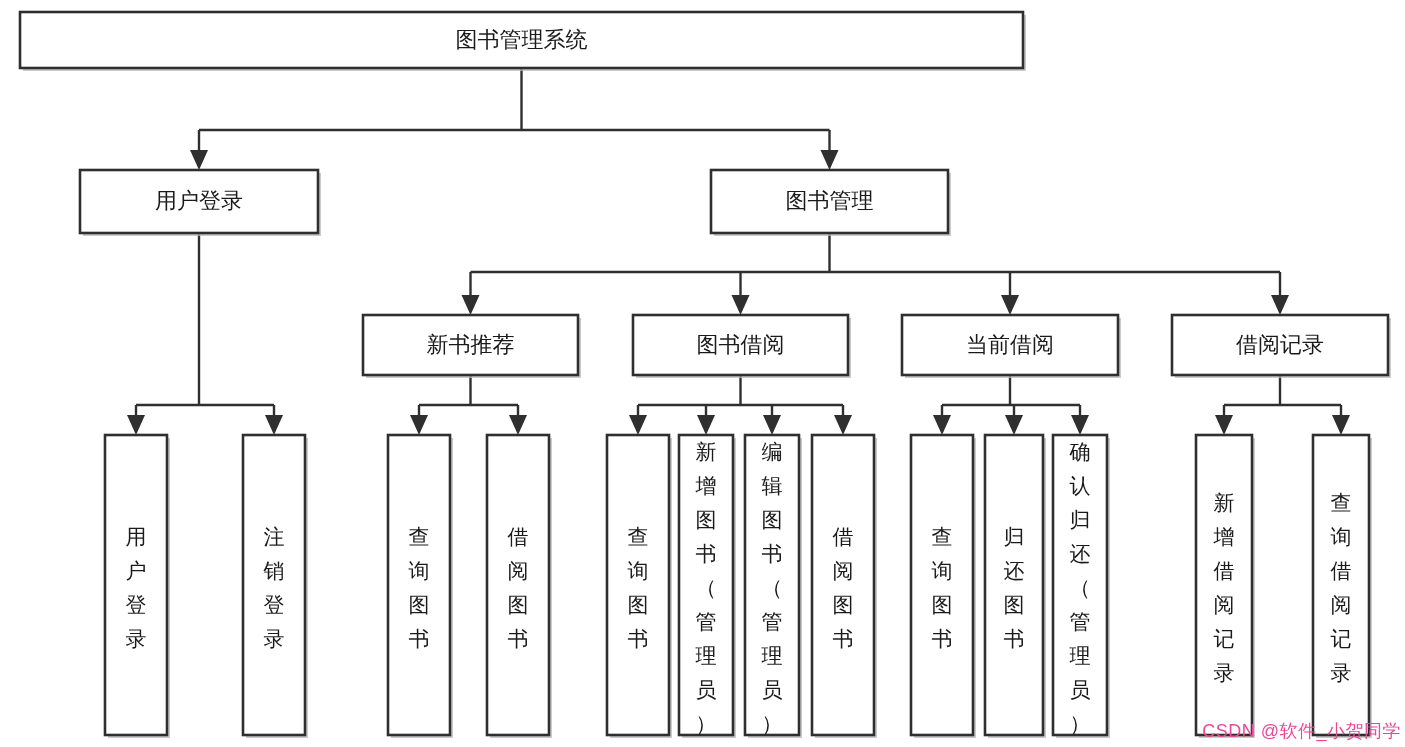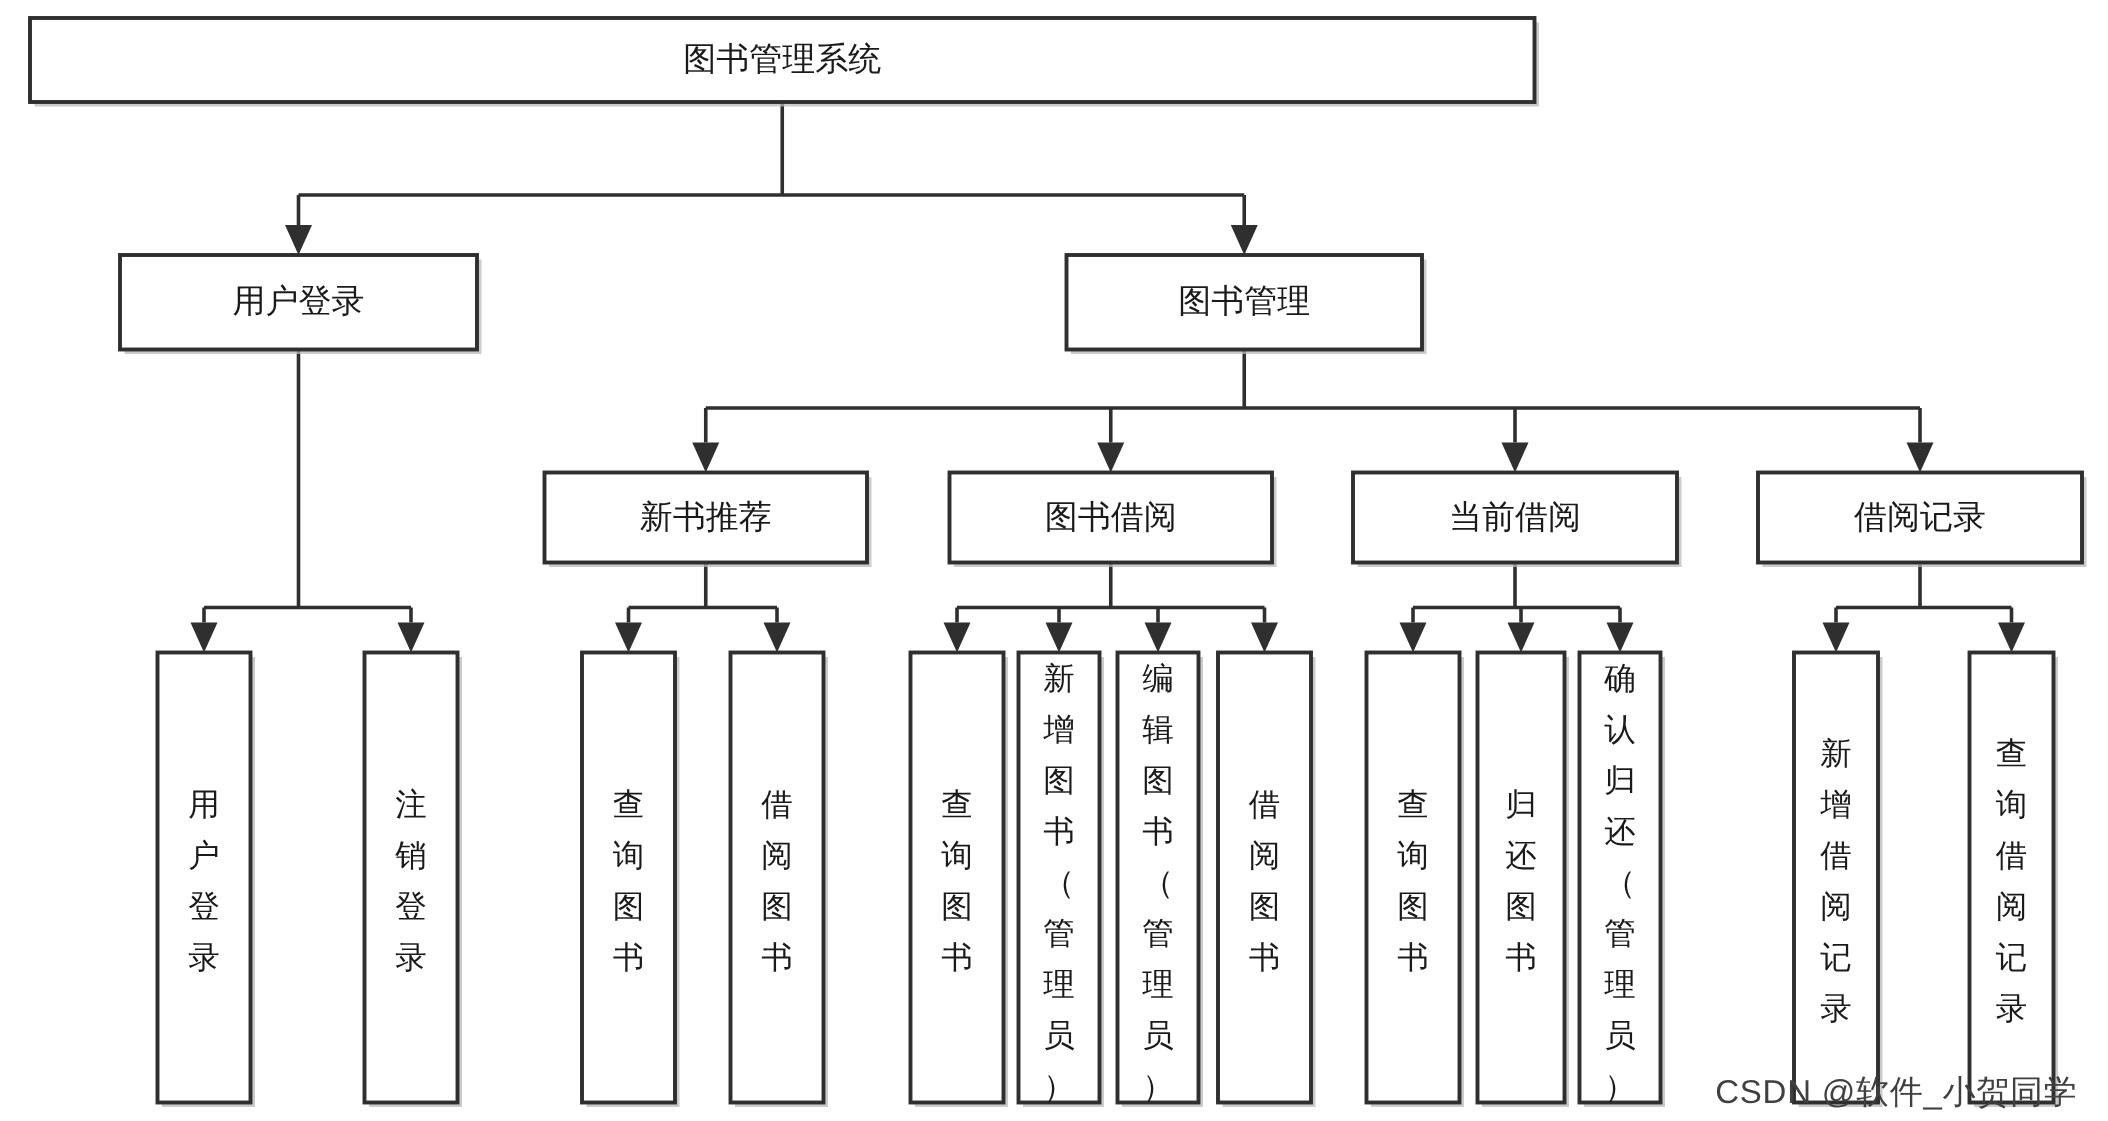--- a/index.html
+++ b/index.html
@@ -54,25 +54,25 @@
     dominant-baseline: middle;
   }
   .node-label-v {
     font-family: "Liberation Sans", "DejaVu Sans", sans-serif;
     font-size: 21px;
     fill: #1a1a1a;
     text-anchor: middle;
   }
   .watermark-text {
     position: absolute;
-    right: 20px;
+    right: 4px;
     bottom: 4px;
     font-family: "Liberation Sans", "DejaVu Sans", sans-serif;
-    font-size: 22px;
-    color: #404040;
+    font-size: 18px;
+    color: #ec4899;
     letter-spacing: 0.5px;
     white-space: nowrap;
     user-select: none;
   }
 </style>
 </head>
 <body>
 
 <div id="diagram-root">
   <svg id="tree-svg" viewBox="0 0 1405 747">

